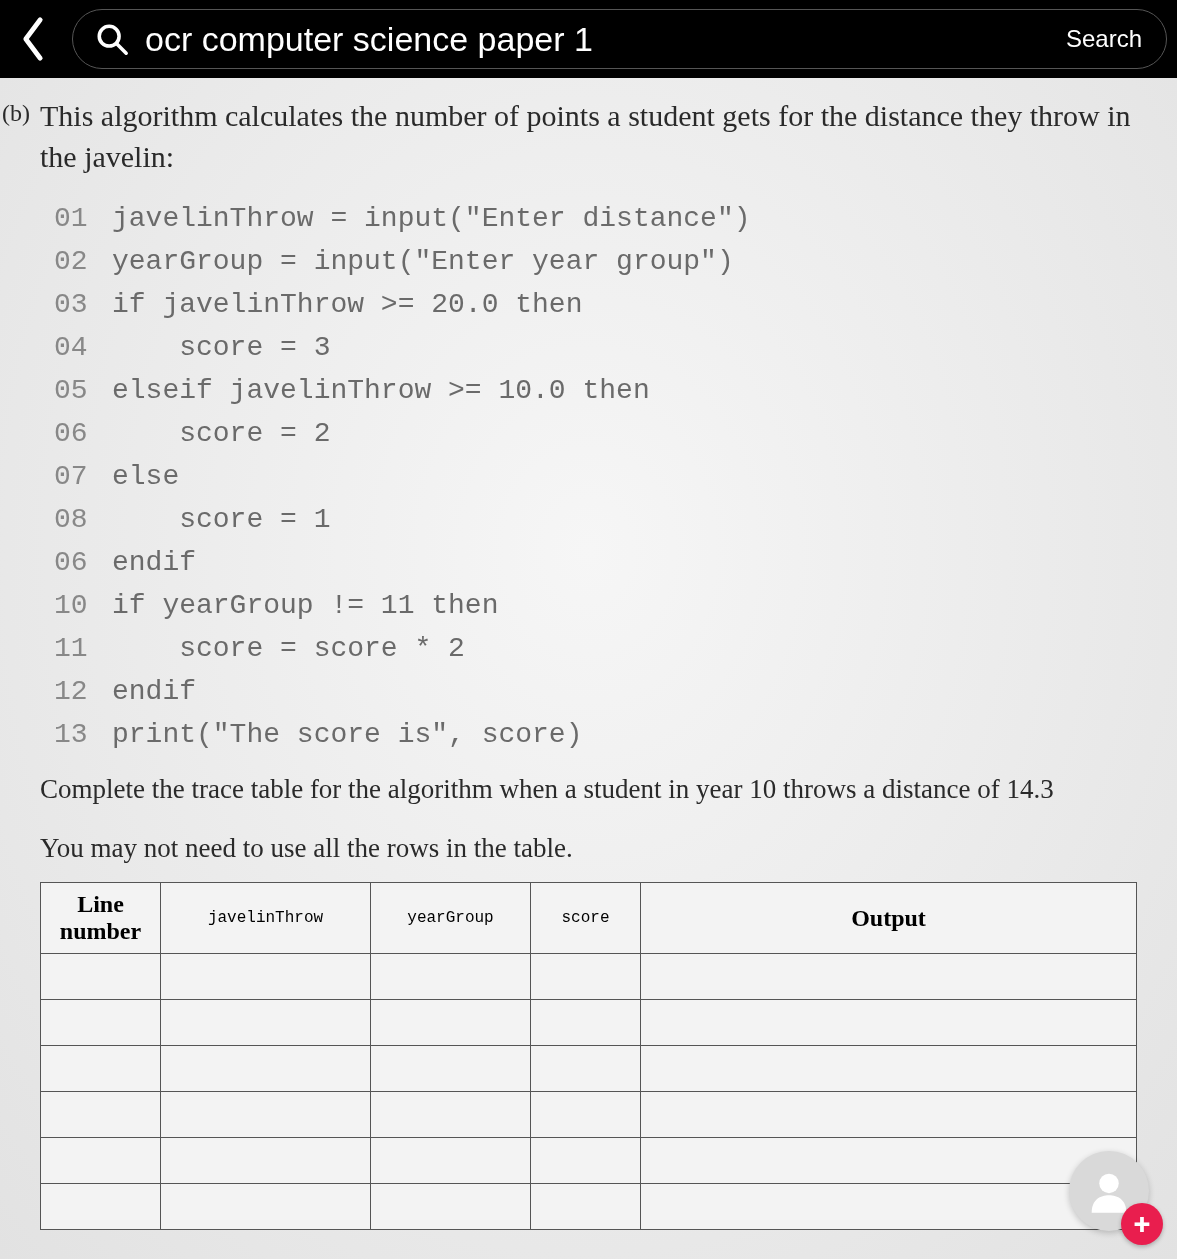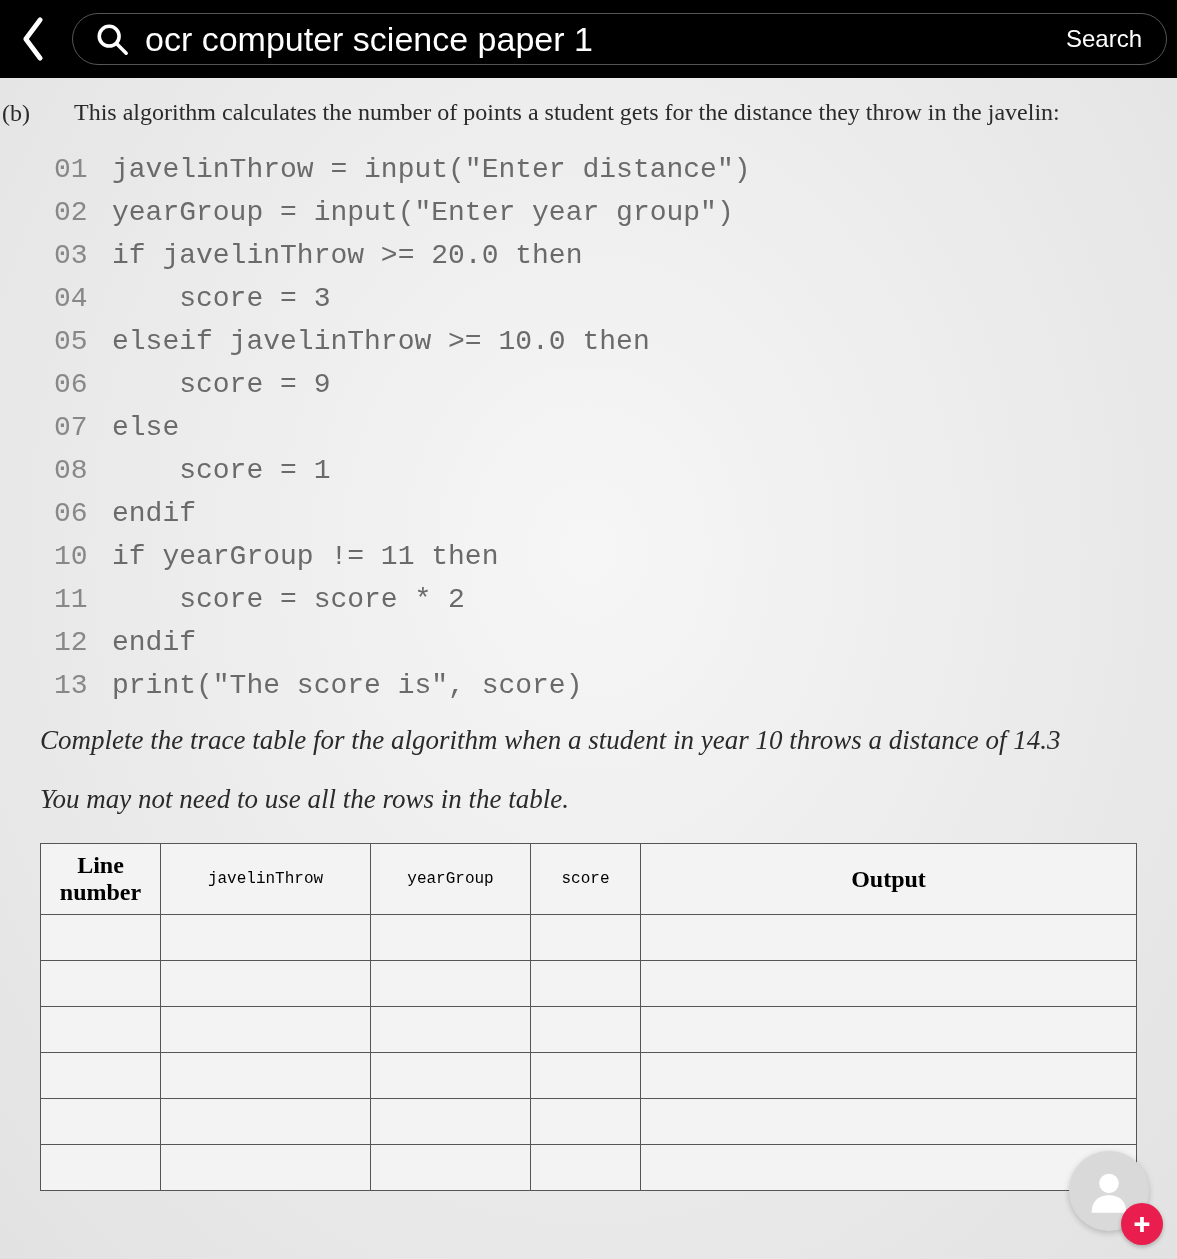--- a/index.html
+++ b/index.html
@@ -26,21 +26,21 @@
       justify-content: center;
       width: 46px;
       height: 100%;
       cursor: pointer;
     }
     .search-box {
       flex: 1;
       background: #000;
       border: 1px solid #555;
       border-radius: 40px;
-      height: 52px;
+      height: 60px;
       display: flex;
       align-items: center;
       padding: 0 18px 0 22px;
       gap: 16px;
     }
     .search-icon { color: #fff; display:flex; align-items:center; }
     .search-input {
       flex: 1;
       background: transparent;
       border: none;
@@ -67,23 +67,23 @@
     .question-label {
       font-family: "Times New Roman", Times, serif;
       font-size: 24px;
       color: #2a2a2a;
       position: absolute;
       left: 2px;
       top: 22px;
     }
     .question-text {
       font-family: "Times New Roman", Times, serif;
-      font-size: 24px;
+      font-size: 30px;
       color: #2a2a2a;
-      margin-left: 56px;
+      margin-left: 22px;
       margin-right: 10px;
       line-height: 1.35;
     }
     .code-block {
       margin: 26px 0 24px 36px;
       font-family: "Courier New", Courier, monospace;
       font-size: 28px;
       color: #6a6a6a;
     }
     .code-line {
@@ -94,24 +94,23 @@
       width: 58px;
       color: #888;
     }
     .cd { white-space: pre; }
     .instr1, .instr2 {
       font-family: "Times New Roman", Times, serif;
       font-size: 27px;
       color: #2a2a2a;
       margin-left: 22px;
       margin-right: 10px;
-      font-style: italic;
     }
     .instr1 { margin-bottom: 28px; }
-    .instr2 { margin-bottom: 28px; }
+    .instr2 { margin-bottom: 18px; }
     .trace-table {
       margin: 0 22px;
       width: calc(100% - 44px);
       border-collapse: collapse;
       background: #f3f3f3;
     }
     .trace-table th, .trace-table td {
       border: 1px solid #555;
       padding: 8px 10px;
       font-family: "Times New Roman", Times, serif;
@@ -206,21 +205,21 @@
     <div class="code-line">
         <span class="ln">04</span>
         <span class="cd">    score = 3</span>
       </div>
     <div class="code-line">
         <span class="ln">05</span>
         <span class="cd">elseif javelinThrow &gt;= 10.0 then</span>
       </div>
     <div class="code-line">
         <span class="ln">06</span>
-        <span class="cd">    score = 9</span>
+        <span class="cd">    score = 2</span>
       </div>
     <div class="code-line">
         <span class="ln">07</span>
         <span class="cd">else</span>
       </div>
     <div class="code-line">
         <span class="ln">08</span>
         <span class="cd">    score = 1</span>
       </div>
     <div class="code-line">

